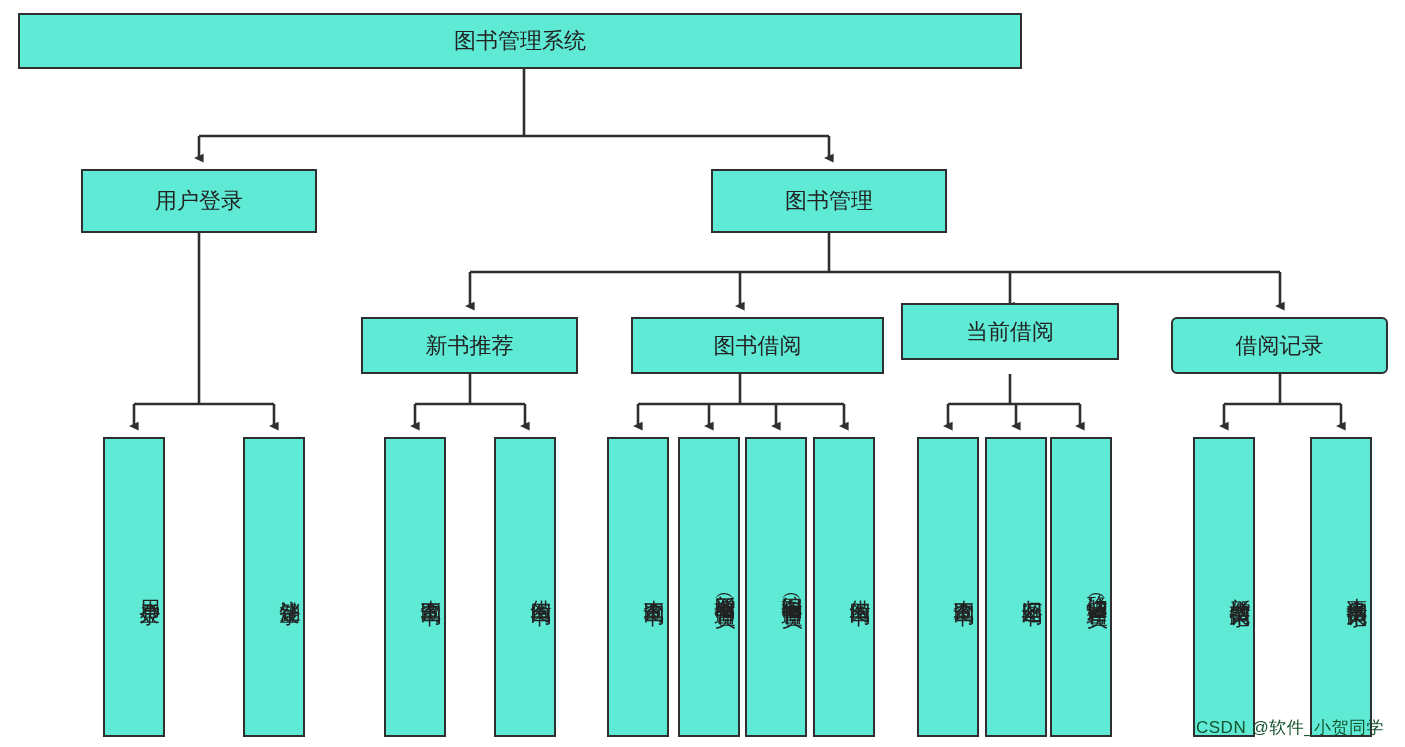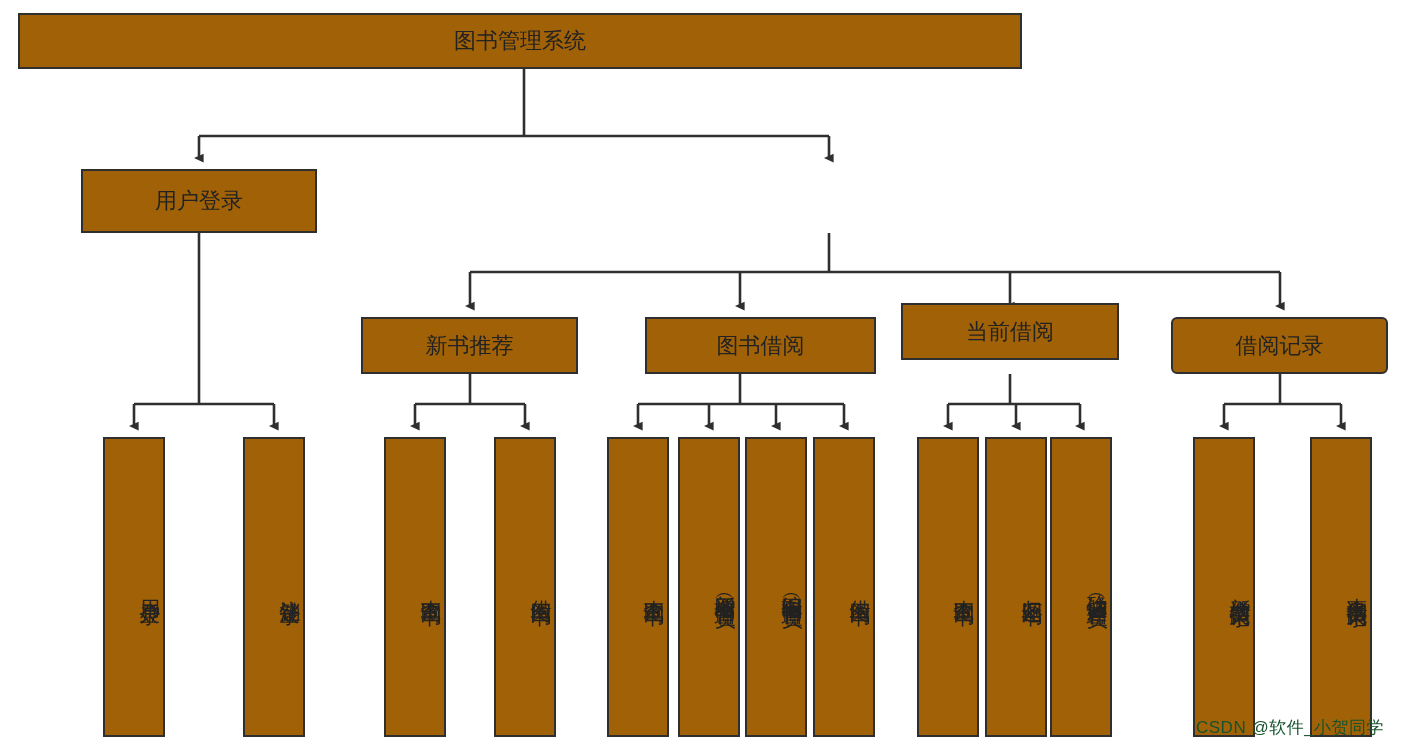--- a/index.html
+++ b/index.html
@@ -21,21 +21,21 @@
     position: absolute;
     left: 0;
     top: 0;
     width: 1405px;
     height: 747px;
     pointer-events: none;
   }
   .node {
     position: absolute;
     box-sizing: border-box;
-    background: #a16207;
+    background: #5eead4;
     border: 2px solid #2f2f2f;
     display: flex;
     align-items: center;
     justify-content: center;
     color: #222222;
     line-height: 1.25;
     text-align: center;
   }
   .node.h {
     font-size: 22px;
@@ -123,25 +123,28 @@
     </g>
   </svg>
 
   <div class="node root h" style="left:18px; top:13px; width:1004px; height:56px;">
     <span>图书管理系统</span>
   </div>
 
   <div class="node h" style="left:81px; top:169px; width:236px; height:64px;">
     <span>用户登录</span>
   </div>
+  <div class="node h" style="left:711px; top:169px; width:236px; height:64px;">
+    <span>图书管理</span>
+  </div>
 
   <div class="node h" style="left:361px; top:317px; width:217px; height:57px;text-align:center;">
     <span>新书推荐</span>
   </div>
-  <div class="node h" style="left:631px; top:317px; width:231px; height:57px;margin-left:14px;">
+  <div class="node h" style="left:631px; top:317px; width:253px; height:57px;">
     <span>图书借阅</span>
   </div>
   <div class="node h" style="left:901px; top:303px; width:218px; height:57px;">
     <span>当前借阅</span>
   </div>
   <div class="node h" style="left:1171px; top:317px; width:217px; height:57px;border-radius:6px;">
     <span>借阅记录</span>
   </div>
 
   <div class="node v" style="left:103px; top:437px; width:62px; height:300px;">

